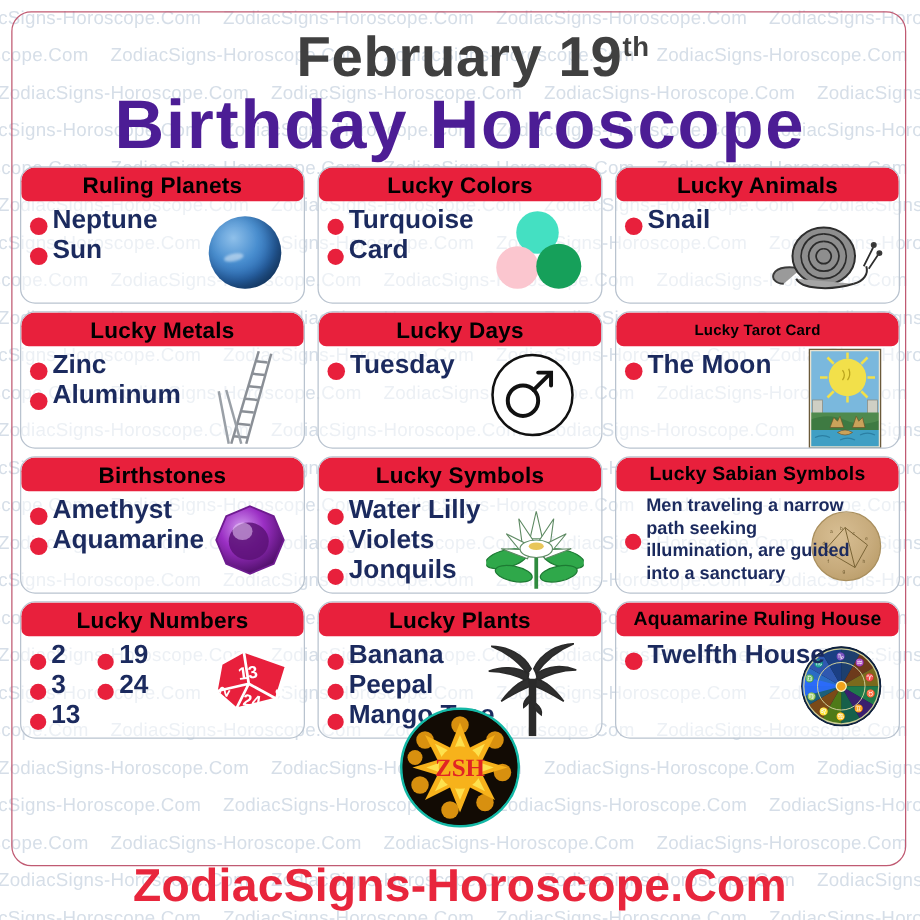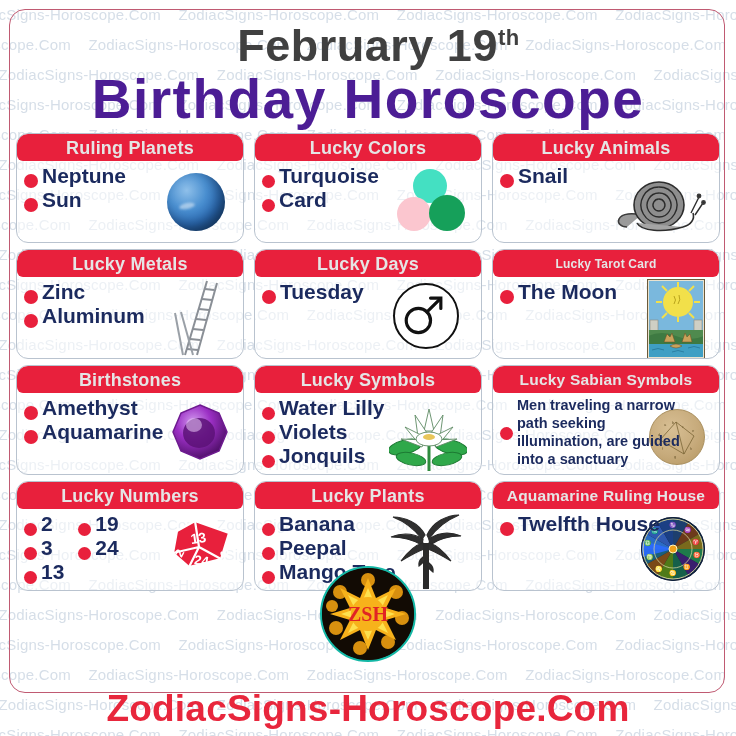--- a/index.html
+++ b/index.html
@@ -107,21 +107,21 @@
     position: relative;
     height: 27px;
     background: #e8203c;
     border-radius: 11px 11px 6px 6px;
     display: flex;
     align-items: center;
     justify-content: center;
     box-sizing: border-box;
   }
   .card-header-text {
-    color: #e5e5e5;
+    color: #000000;
     font-size: 18px;
     font-weight: bold;
     letter-spacing: .2px;
     white-space: nowrap;
     line-height: 18px;
   }
   .card-header-text.small { font-size: 12px; }
   .card-header-text.xsmall { font-size: 15.5px; }
 
   .card-body {

